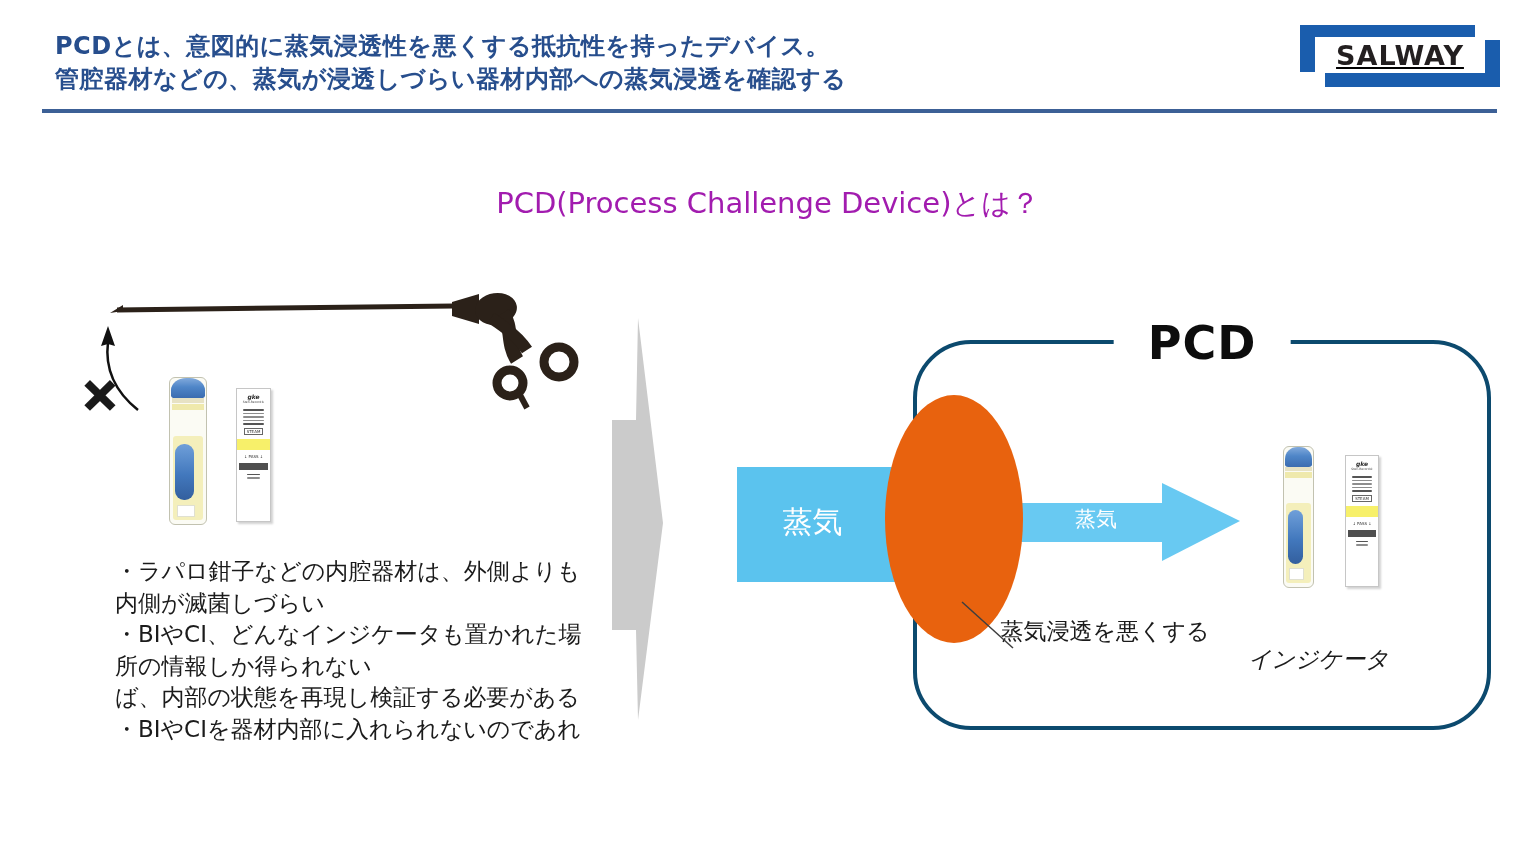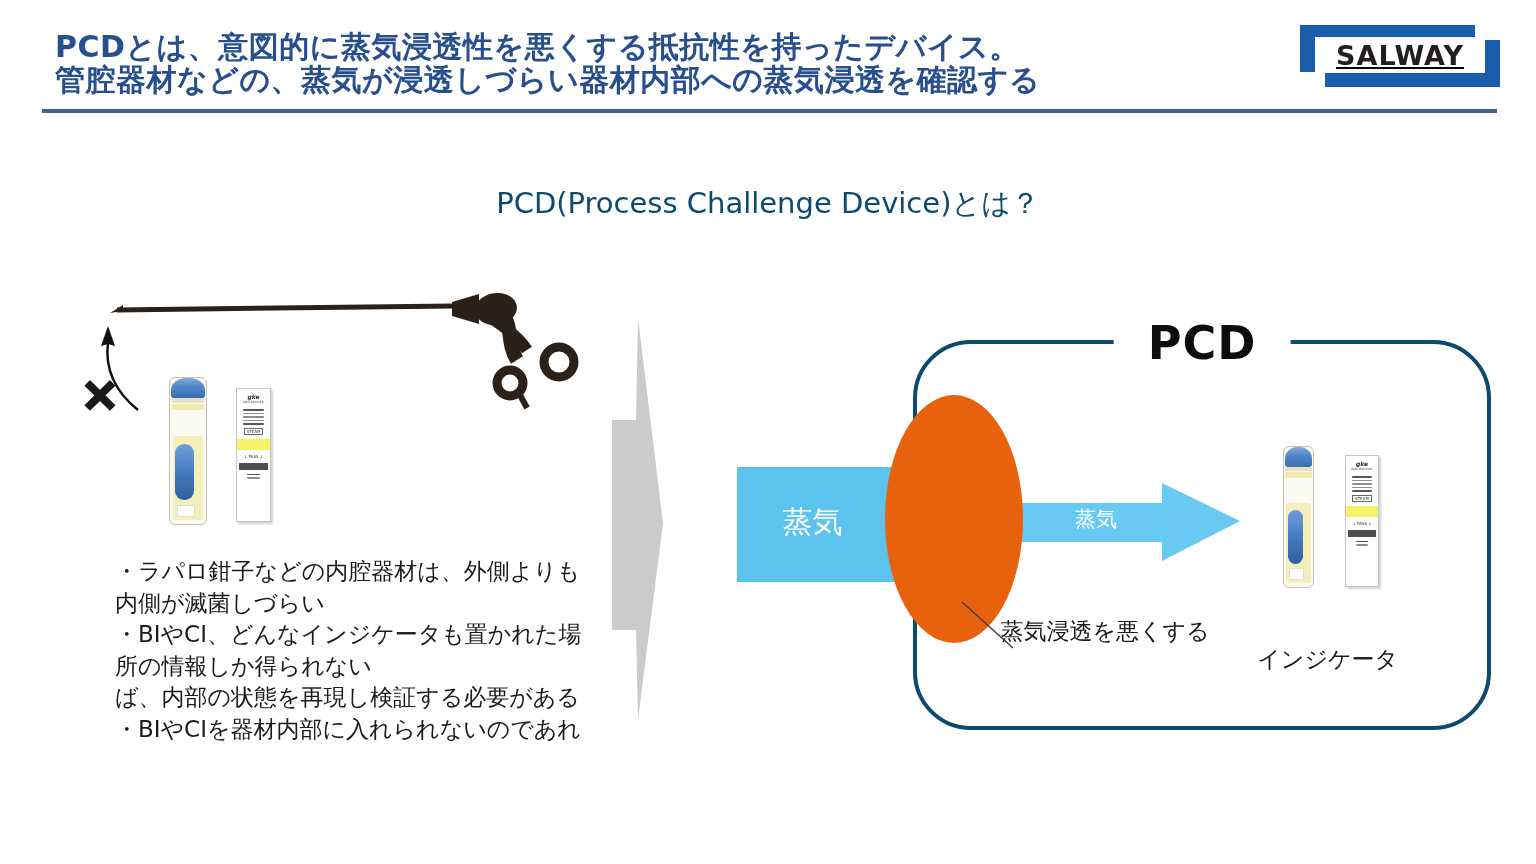--- a/index.html
+++ b/index.html
@@ -1,34 +1,34 @@
 <!DOCTYPE html>
 <html><head>
 <meta charset="utf-8">
 <style>
   * { margin:0; padding:0; box-sizing:border-box; }
   html,body { background:#ffffff; }
   body { font-family:"DejaVu Sans","Liberation Sans",sans-serif; }
   .slide { position:relative; width:1536px; height:864px; background:#ffffff; overflow:hidden; }
 
   
-  .header-title { position:absolute; left:55px; top:30px; font-weight:bold; font-size:30px;
+  .header-title { position:absolute; left:55px; top:30px; font-weight:bold; font-size:24px;
                   line-height:33px; color:#274e8d; letter-spacing:0.5px; }
   .header-divider { position:absolute; left:42px; top:109px; width:1455px; height:4px; background:#3c6096; }
 
   .logo { position:absolute; left:1300px; top:24px; width:202px; height:70px; }
   .logo-back1 { position:absolute; left:0; top:1px; width:175px; height:47px; background:#1a5dad; }
   .logo-back2 { position:absolute; left:25px; top:16px; width:175px; height:47px; background:#1a5dad; }
   .logo-textbox { position:absolute; left:15px; top:13px; width:170px; height:36px; background:#ffffff;
                   display:flex; align-items:center; justify-content:center;text-decoration:underline; }
   .logo-text { font-size:27px; font-weight:800; color:#231f20; letter-spacing:1px; }
 
   
   .slide-title { position:absolute; left:0; top:184px; width:1536px; text-align:center;
-                 font-size:29px; color:#0c4a6e; }
+                 font-size:29px; color:#a21caf; }
 
   
   .left-illustration { position:absolute; left:70px; top:280px; width:515px; height:140px; }
   .x-mark { position:absolute; left:72px; top:368px; width:56px; text-align:center;
             font-size:47px; font-weight:900; line-height:52px; color:#1a1a1a;
             -webkit-text-stroke:2.5px #1a1a1a; }
 
   
   .vial { position:absolute; background:#fbfbf4; border:1px solid #c2c2b0; border-radius:6px; }
   .vial-cap { position:absolute; left:3%; top:0; width:94%; height:14%;
@@ -75,22 +75,22 @@
                       font-size:30px; color:#ffffff; z-index:3; }
   .steam-arrow-right { position:absolute; left:1005px; top:478px; z-index:1; }
   .steam-label-right { position:absolute; left:1063px; top:505px; width:66px; text-align:center;
                        font-size:21px; color:#ffffff; z-index:3; }
   .resistance-ellipse { position:absolute; left:885px; top:395px; width:138px; height:248px;
                         background:#e8620e; border-radius:50%; z-index:2; }
   .pointer-line { position:absolute; left:955px; top:598px; z-index:2; }
 
   .resistance-label { position:absolute; left:998px; top:615px; width:214px; text-align:center;
                       font-size:23px; line-height:33px; color:#1b1b1b; }
-  .indicator-label { position:absolute; left:1248px; top:644px; width:150px; text-align:right;
-                     font-size:23px; color:#1b1b1b; }
+  .indicator-label { position:absolute; left:1248px; top:644px; width:150px; text-align:left;
+                     font-size:23px; color:#1b1b1b;font-style:italic; }
 </style>
 </head>
 <body>
 
 <div class="slide">
 
   <div class="header-title">
     <div>PCDとは、意図的に蒸気浸透性を悪くする抵抗性を持ったデバイス。</div>
     <div>管腔器材などの、蒸気が浸透しづらい器材内部への蒸気浸透を確認する</div>
   </div>

